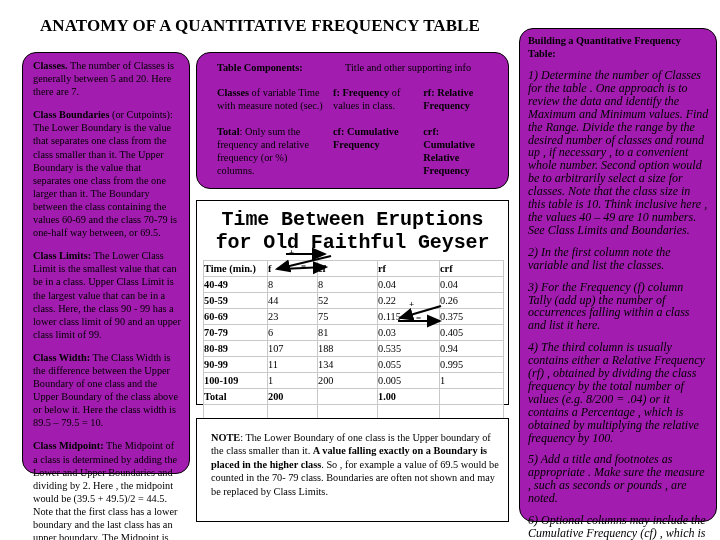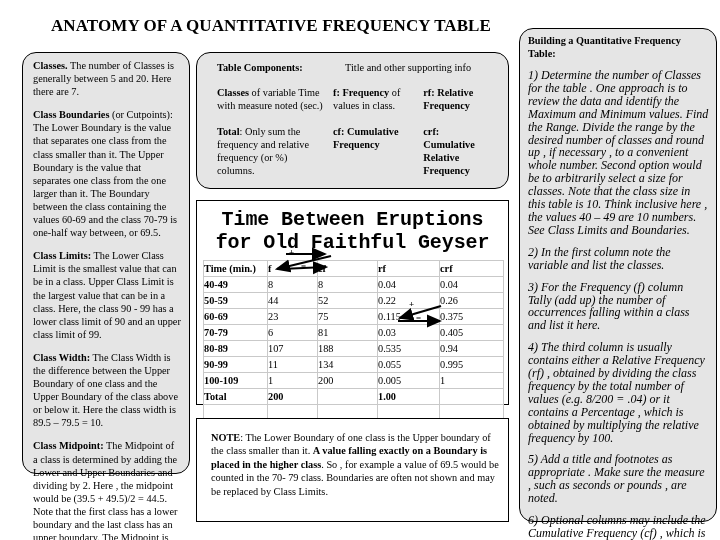--- a/index.html
+++ b/index.html
@@ -14,29 +14,28 @@
   .page{position:relative;width:720px;height:540px;}
 
   
   .main-title{
     position:absolute;left:0;top:16px;width:520px;
     text-align:center;
     font-family:"Liberation Serif", serif;
     font-weight:bold;
     font-size:17px;
     letter-spacing:0.1px;
-    padding-left:11px;
   }
 
   
   .rbox{
     position:absolute;
     border:1.4px solid #000;
     border-radius:14px;
-    background:#e5e5e5;
+    background:#a21caf;
     box-sizing:border-box;
   }
   .sqbox{
     position:absolute;
     border:1.4px solid #000;
     background:#fff;
     box-sizing:border-box;
   }
 
   

